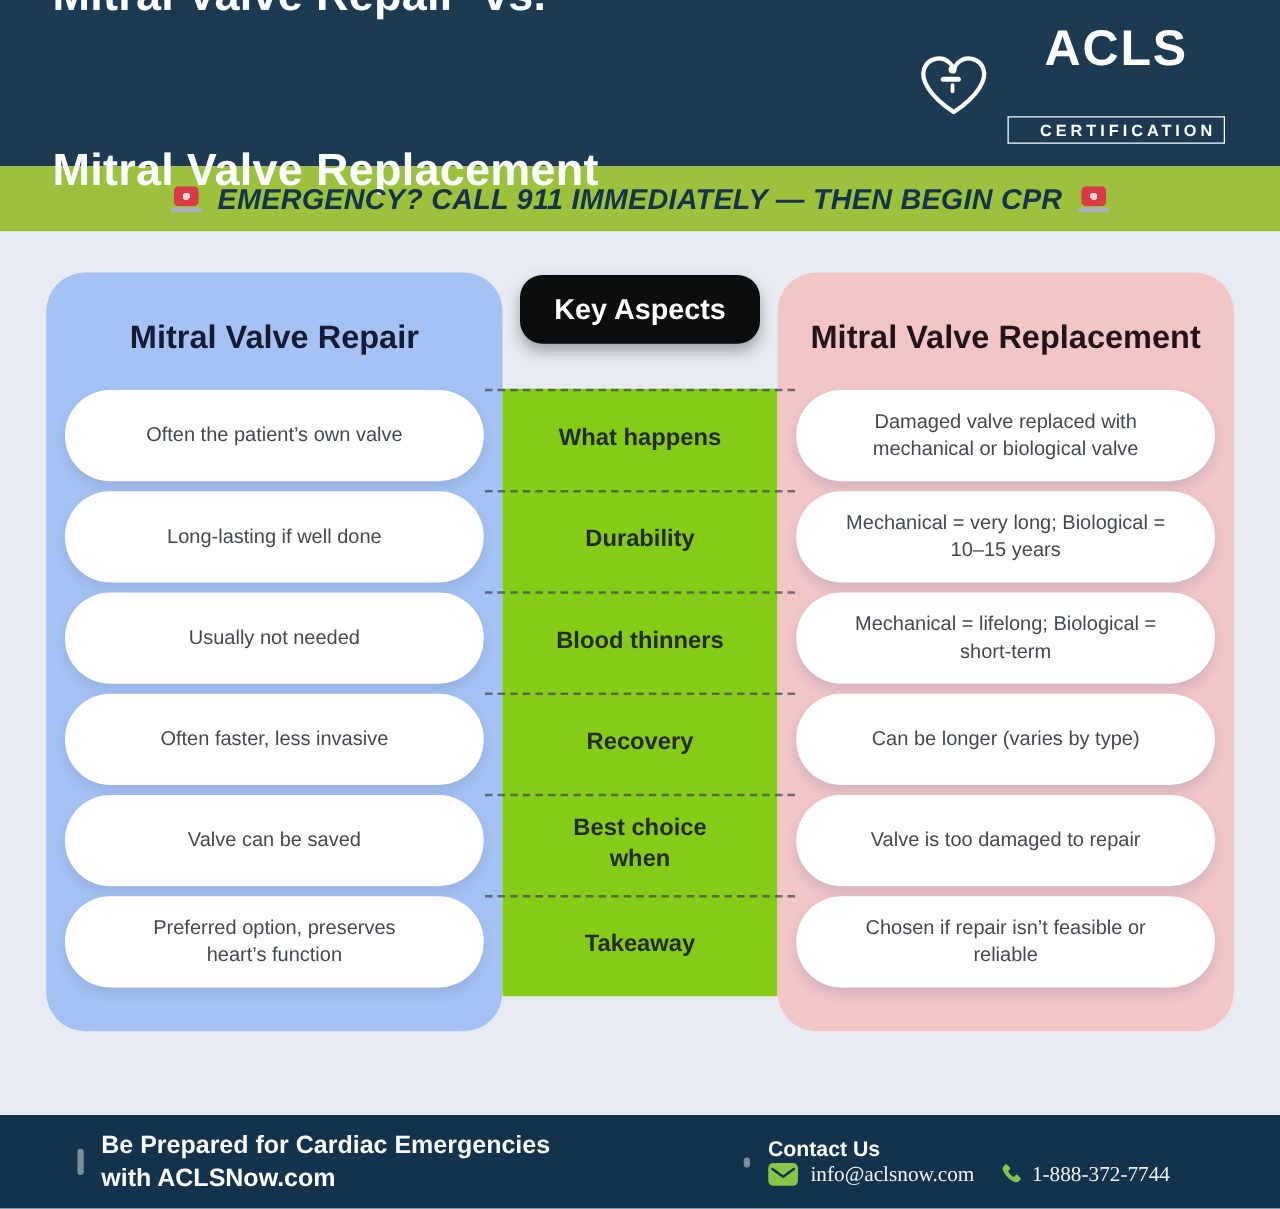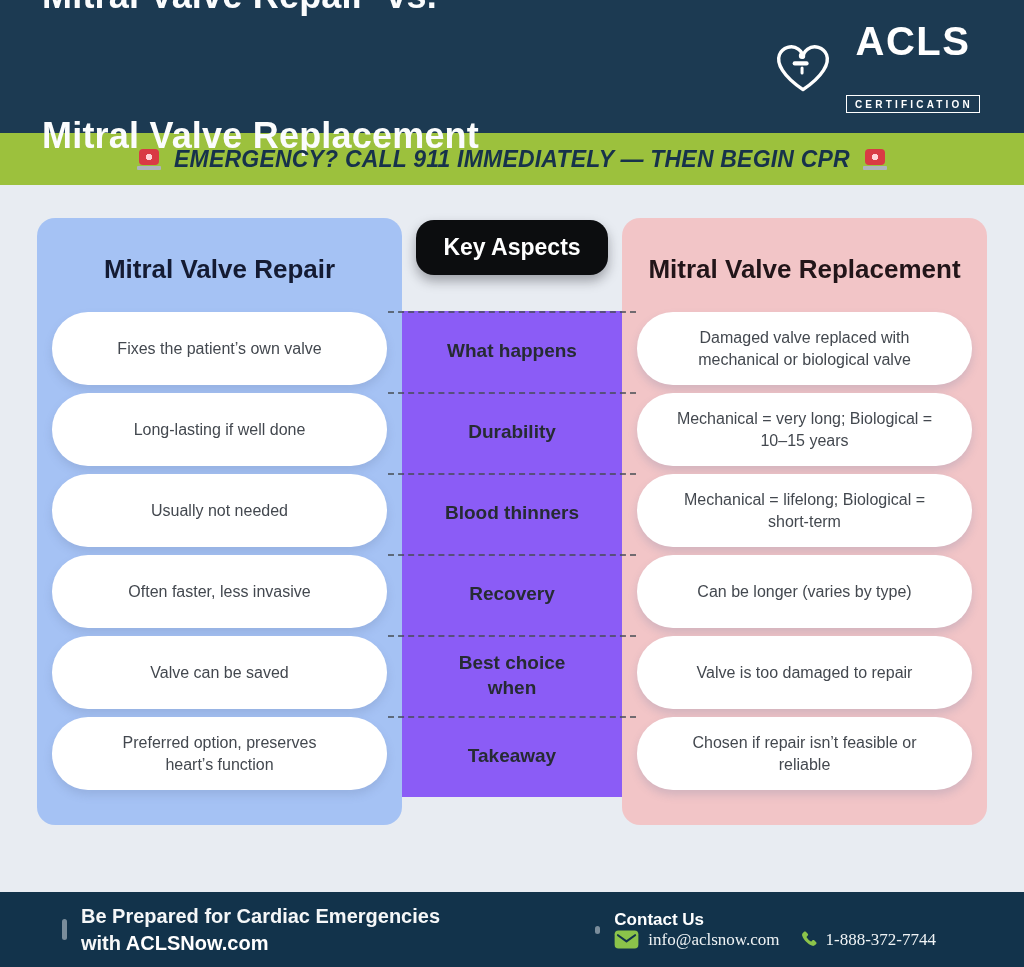--- a/index.html
+++ b/index.html
@@ -7,51 +7,51 @@
   body { font-family:"Liberation Sans","DejaVu Sans",sans-serif; }
   .page { width:1024px; height:967px; margin:0 auto; background:#E8ECF2; position:relative; overflow:hidden; }
 
   
   .masthead { height:133px; background:#1C3A52; display:flex; align-items:center; justify-content:space-between; padding:0 44px 0 42px; }
   .title { color:#FBFCFD; font-weight:bold; font-size:36px; line-height:1.3; letter-spacing:0.2px; white-space:pre-wrap; }
   .logo { display:flex; align-items:center; gap:10px; }
   .logo-heart svg { display:block; }
   .logo-right { display:flex; flex-direction:column; align-items:center;gap:30px; }
   .logo-acls { color:#FFFFFF; font-weight:bold; font-size:40px; letter-spacing:1.5px; line-height:1; }
-  .logo-cert { margin-top:4px; border:1.5px solid #FFFFFF; color:#FFFFFF; font-size:10px; font-weight:bold; letter-spacing:3.2px; padding:3px 6px 2px 8px; white-space:nowrap; }
+  .logo-cert { margin-top:4px; border:1.5px solid #FFFFFF; color:#FFFFFF; font-size:13px; font-weight:bold; letter-spacing:3.2px; padding:3px 6px 2px 25px; white-space:nowrap; }
 
   
   .banner { height:52px; background:#9CC13D; display:flex; align-items:center; justify-content:center; gap:13px;font-style:italic; }
   .banner-text { color:#17324B; font-weight:bold; font-size:23px; letter-spacing:0.2px; }
   .siren { position:relative; width:24px; height:21px; flex:0 0 auto; }
   .siren .dome { position:absolute; left:2px; top:0; width:20px; height:16px; background:#D93A44; border-radius:4px;
                  background-image:radial-gradient(circle at 50% 50%, #FFD2D6 0 3px, rgba(0,0,0,0) 3px); }
   .siren .base { position:absolute; bottom:0; left:0; width:24px; height:4px; background:#AEB4BD; border-radius:1px; }
 
   
   .content { display:grid; grid-template-columns:365px 220px 365px; padding:33px 37px 0 37px; }
-  .col { height:607px; border-radius:18px; }
+  .col { height:607px; border-radius:31px; }
   .col-left  { background:#A5C2F4; }
   .col-right { background:#F2C5C7; }
   .col-header { height:94px; display:flex; align-items:center; justify-content:center; text-align:center; padding-top:8px; }
   .col-header h2 { font-size:26px; font-weight:bold; line-height:1.18; }
   .col-left  .col-header h2 { color:#141B33; }
   .col-right .col-header h2 { color:#221519; }
   .cards { display:flex; flex-direction:column; gap:8px; padding:0 15px; }
   .card { height:73px; background:#FFFFFF; border-radius:36px; display:flex; align-items:center; justify-content:center;
           text-align:center; color:#43484F; font-size:16px; line-height:1.35;
           box-shadow:0 5px 9px rgba(100,120,160,0.22); }
   .col-left  .card { padding:4px 52px; }
   .col-right .card { padding:4px 38px; }
 
   
   .col-middle { display:flex; flex-direction:column; align-items:stretch; }
   .pill { align-self:center; margin-top:2px; background:#0C0D0F; color:#FFFFFF; font-weight:bold; font-size:23px;
           padding:14px 27px; border-radius:18px; box-shadow:0 6px 12px rgba(20,20,30,0.35); }
-  .aspect-rows { margin-top:36px; background:#8b5cf6; }
+  .aspect-rows { margin-top:36px; background:#84cc16; }
   .aspect-row { position:relative; height:81px; display:flex; align-items:center; justify-content:center;
                 text-align:center; padding:0 30px; }
   .aspect-row::before { content:""; position:absolute; top:0; left:-14px; right:-14px;
                         border-top:2px dashed rgba(70,75,83,0.75); }
   .aspect-label { color:#262B33; font-weight:bold; font-size:19px; line-height:1.3; }
 
   
   .footer { position:absolute; left:0; right:0; bottom:0; height:75px; background:#12334B;
             display:flex; align-items:center; justify-content:space-between; padding:0 88px 0 62px; }
   .vbar { width:5px; border-radius:3px; background:#7A8D9B; align-self:stretch; margin:16px 0; }
@@ -103,21 +103,21 @@
   </div>
 
   <main class="content">
 
     <section class="col col-left">
       <div class="col-header">
         <h2>Mitral Valve Repair</h2>
       </div>
       <div class="cards">
         <div class="card">
-            <span>Fixes the patient’s own valve</span>
+            <span>Often the patient’s own valve</span>
           </div>
         <div class="card">
             <span>Long-lasting if well done</span>
           </div>
         <div class="card">
             <span>Usually not needed</span>
           </div>
         <div class="card">
             <span>Often faster, less invasive</span>
           </div>

